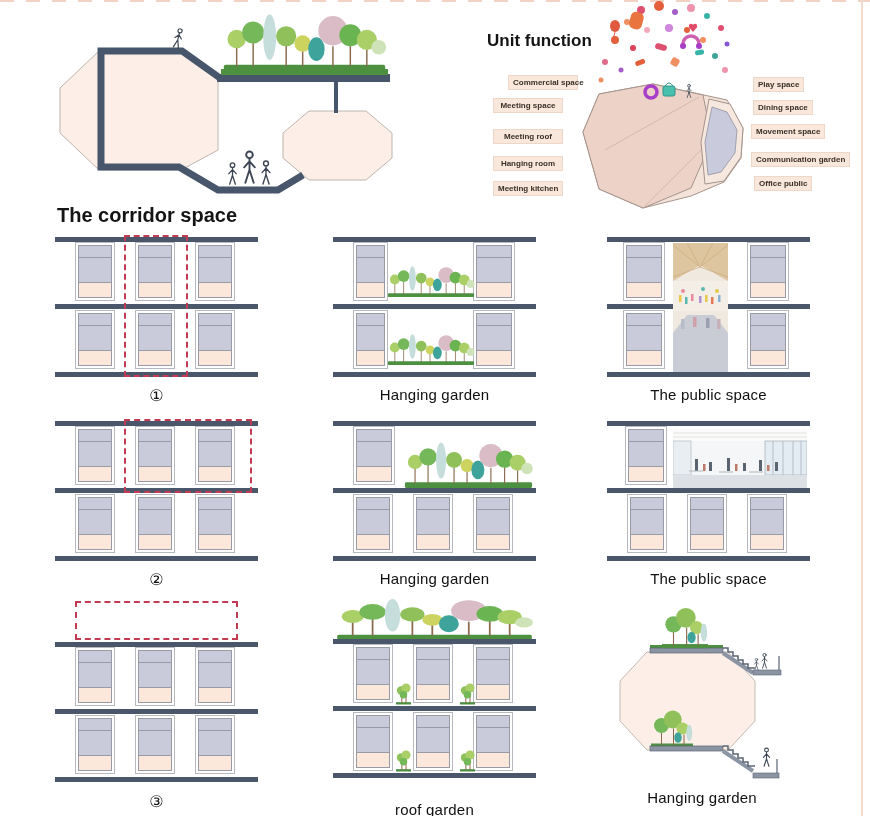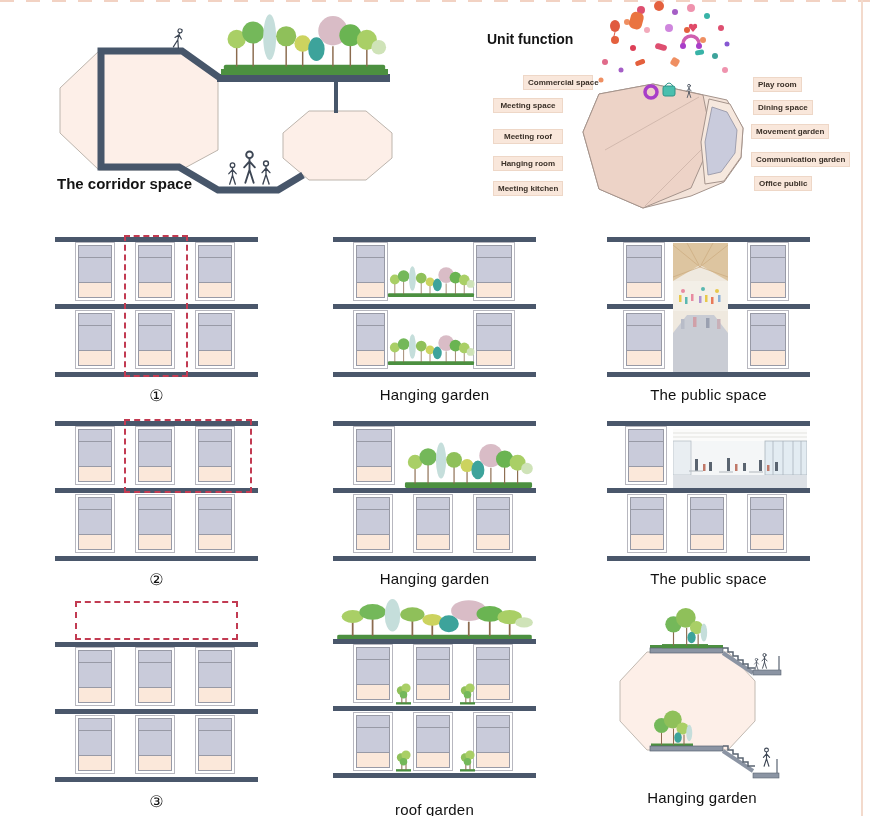--- a/index.html
+++ b/index.html
@@ -107,33 +107,33 @@
     <rect x="294" y="82" width="4" height="31" fill="#47566a"></rect>
 
     <use href="#t-lg" x="182" y="6" width="165" height="66"></use>
 
     <use href="#person" x="132" y="28" width="12" height="22" transform="rotate(14 138 39)"></use>
 
     <use href="#person" x="186" y="162" width="13" height="25"></use>
     <use href="#person" x="200" y="150" width="19" height="37"></use>
     <use href="#person" x="219" y="160" width="14" height="27"></use>
   </svg>
-  <div class="title" style="left:57px;top:175px;font-size:15px">The corridor space</div>
-
-  <div class="title" style="left:487px;top:31px;font-size:14px">Unit function</div>
-
-  <div class="fn-label fn-left" style="left:523px;top:75px">Commercial space</div>
+  <div class="title" style="left:57px;top:204px;font-size:20px">The corridor space</div>
+
+  <div class="title" style="left:487px;top:31px;font-size:17px">Unit function</div>
+
+  <div class="fn-label fn-left" style="left:508px;top:75px">Commercial space</div>
   <div class="fn-label fn-left" style="left:493px;top:98px">Meeting space</div>
   <div class="fn-label fn-left" style="left:493px;top:129px">Meeting roof</div>
   <div class="fn-label fn-left" style="left:493px;top:156px">Hanging room</div>
   <div class="fn-label fn-left" style="left:493px;top:181px">Meeting kitchen</div>
 
-  <div class="fn-label" style="left:753px;top:77px">Play room</div>
+  <div class="fn-label" style="left:753px;top:77px">Play space</div>
   <div class="fn-label" style="left:753px;top:100px">Dining space</div>
-  <div class="fn-label" style="left:751px;top:124px">Movement garden</div>
+  <div class="fn-label" style="left:751px;top:124px">Movement space</div>
   <div class="fn-label" style="left:751px;top:152px">Communication garden</div>
   <div class="fn-label" style="left:754px;top:176px">Office public</div>
 
   <svg class="abs" style="left:575px;top:0" width="210" height="215" viewBox="0 0 210 215">
 
     <g>
       <circle cx="30" cy="62" r="3" fill="#e06a8a"></circle>
         <circle cx="40" cy="40" r="4" fill="#e4603d"></circle>
       <circle cx="52" cy="22" r="3" fill="#ef8f62"></circle>
         <circle cx="66" cy="10" r="4" fill="#de4f70"></circle>

